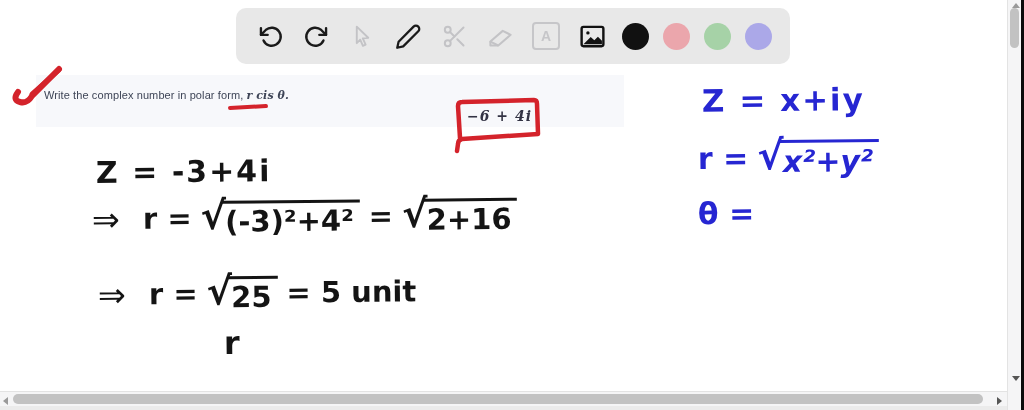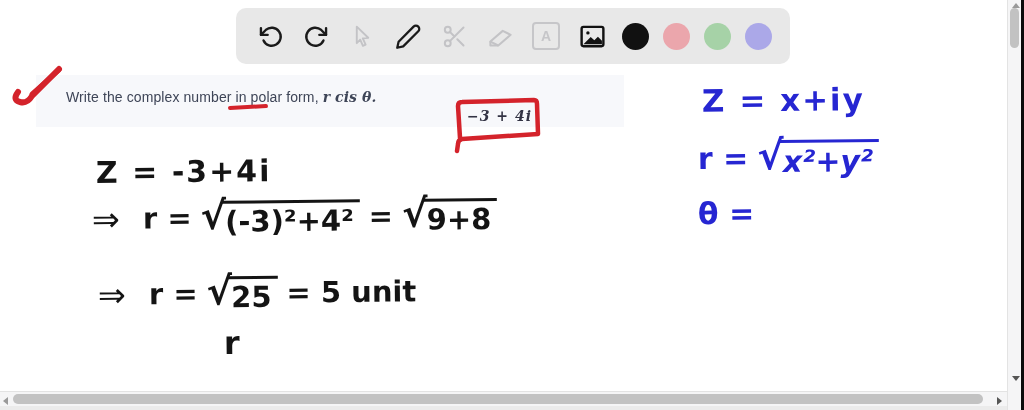--- a/index.html
+++ b/index.html
@@ -12,21 +12,21 @@
            padding:0 18px;box-sizing:border-box;}
   .tool{width:32px;height:32px;display:flex;align-items:center;justify-content:center;
         background:none;border:none;padding:0;cursor:pointer;}
   .tool svg{display:block;}
   .swatch{width:27px;height:27px;border-radius:50%;border:none;padding:0;cursor:pointer;}
   .texttool{width:24px;height:24px;border:2px solid #c6c6c9;border-radius:4px;color:#c6c6c9;
             font:700 14px "Liberation Sans",sans-serif;display:flex;align-items:center;justify-content:center;}
 
   
   .band{position:absolute;left:36px;top:75px;width:588px;height:52px;background:#f7f8fb;}
-  .statement{position:absolute;left:66px;top:89px;font-size:14px;color:#3e4557;letter-spacing:.1px;}
+  .statement{position:absolute;left:44px;top:89px;font-size:11px;color:#3e4557;letter-spacing:.1px;}
   .statement .mathpart{font-family:"DejaVu Serif",serif;font-style:italic;font-weight:700;}
   .underline{position:absolute;left:228px;top:105px;width:40px;height:4px;background:#d4232b;
              border-radius:2px;transform:rotate(-3deg);}
 
   
   .boxed-text{position:absolute;left:467px;top:108px;font-family:"DejaVu Serif",serif;
               font-size:14px;font-weight:700;color:#333344;letter-spacing:1px;font-style:italic;}
   .boxsvg{position:absolute;left:448px;top:94px;}
 
   
@@ -118,40 +118,40 @@
   <div class="statement">
     <span>Write the complex number in polar form, </span><span class="mathpart">r cis θ.</span>
   </div>
   <div class="underline"></div>
 
   <svg style="position:absolute;left:4px;top:58px;" width="66" height="54" viewBox="0 0 66 54" fill="none" stroke="#d4232b" stroke-linecap="round" stroke-linejoin="round">
     <path d="M14 34 q-6 8 2 10 q7 2 12 -6 l27 -27" stroke-width="6"></path>
     <path d="M28 36 l27 -24" stroke-width="5"></path>
   </svg>
 
-  <div class="boxed-text">−3 + 4i</div>
+  <div class="boxed-text">−6 + 4i</div>
   <svg class="boxsvg" width="100" height="66" viewBox="0 0 100 66" fill="none" stroke="#d4232b" stroke-width="4.5" stroke-linecap="round" stroke-linejoin="round">
     <path d="M12 44 L10 12 Q10 8 14 8 L86 6 Q89 6 89 10 L90 40 L14 45 Q10 46 10 50 L9 57"></path>
   </svg>
 
   <div class="ink" style="left:96px;top:154px;font-size:30px;letter-spacing:2px;">
     <span>Z = -3+4i</span>
   </div>
 
   <div class="ink" style="left:92px;top:200px;font-size:29px;">
     <span class="arrow">⇒</span>
     <span>r =</span>
     <span class="sqrt">
         <span class="sign">√</span>
         <span class="rad">(-3)²+4²</span>
       </span>
     <span>=</span>
     <span class="sqrt">
         <span class="sign">√</span>
-        <span class="rad">9+8</span>
+        <span class="rad">2+16</span>
       </span>
   </div>
 
   <div class="ink" style="left:98px;top:276px;font-size:29px;">
     <span class="arrow">⇒</span>
     <span>r =</span>
     <span class="sqrt">
         <span class="sign">√</span>
         <span class="rad">25</span>
       </span>

